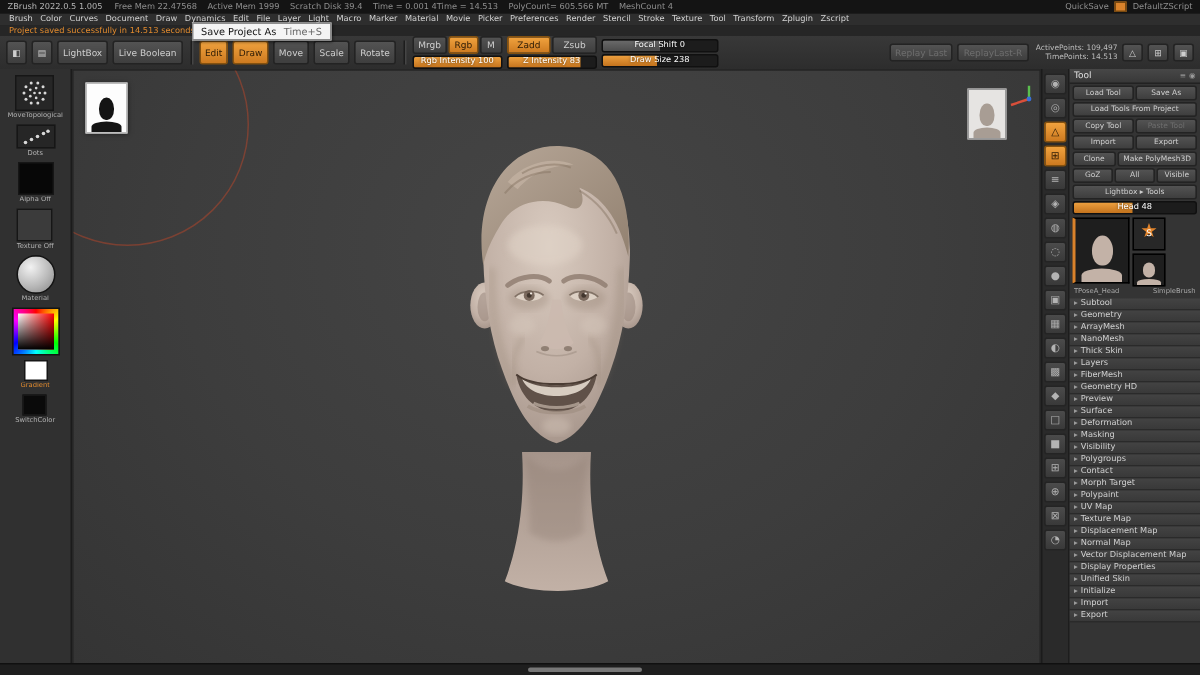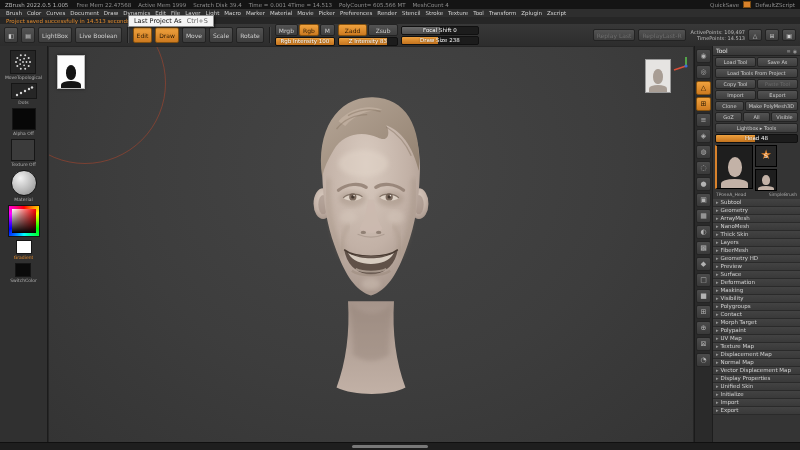--- a/index.html
+++ b/index.html
@@ -213,22 +213,22 @@
     <div class="points">
       <span>ActivePoints: 109,497</span>
       <span>TimePoints: 14.513</span>
     </div>
     <div class="btn icon-btn">△</div>
     <div class="btn icon-btn">⊞</div>
     <div class="btn icon-btn">▣</div>
   </div>
 
   <div class="tooltip">
-    <span>Last Project As</span>
-    <span class="shortcut">Ctrl+S</span>
+    <span>Save Project As</span>
+    <span class="shortcut">Time+S</span>
   </div>
 
   <div class="left-shelf">
     <div class="shelf-item">
       <div class="icon-tile">
         <svg width="22" height="20" viewBox="0 0 22 20">
           <g fill="#d8d8d8">
             <circle cx="18" cy="10" r="1"></circle>
               <circle cx="16.7" cy="14.1" r="1"></circle>
               <circle cx="13.2" cy="16.7" r="1"></circle>

